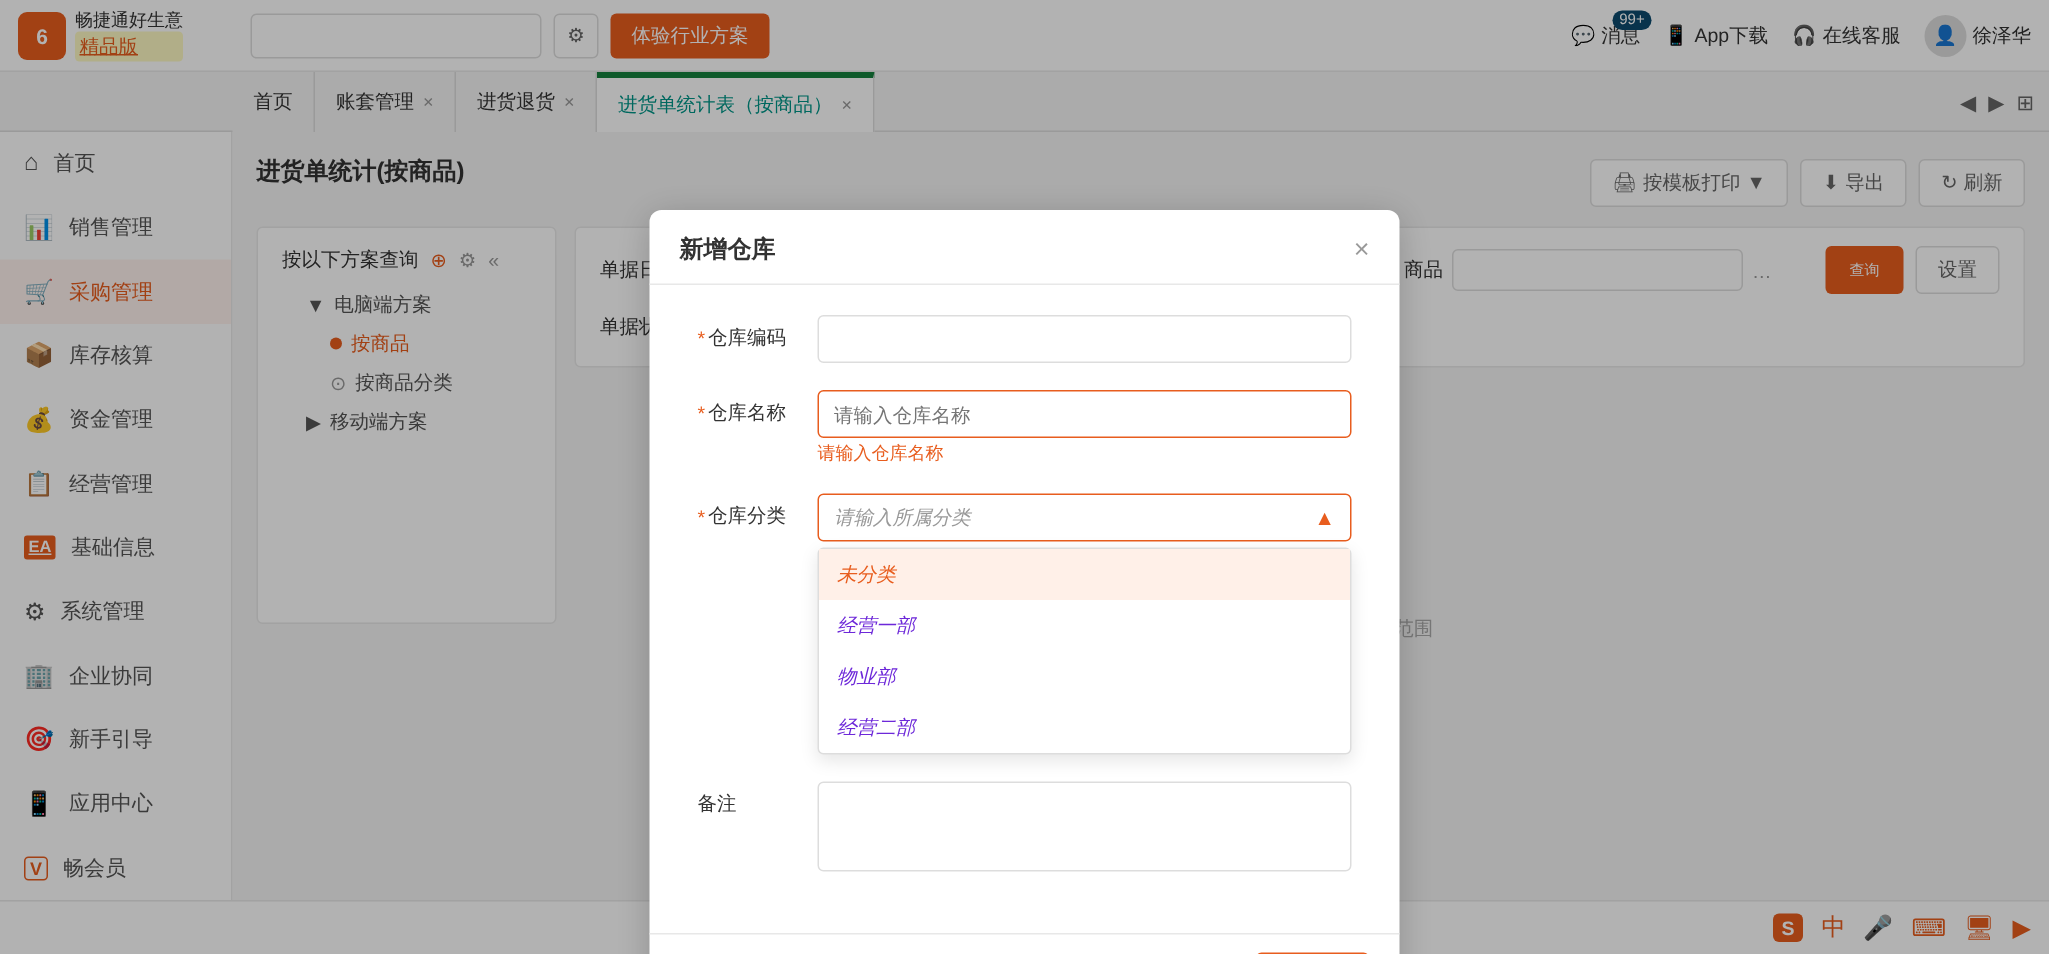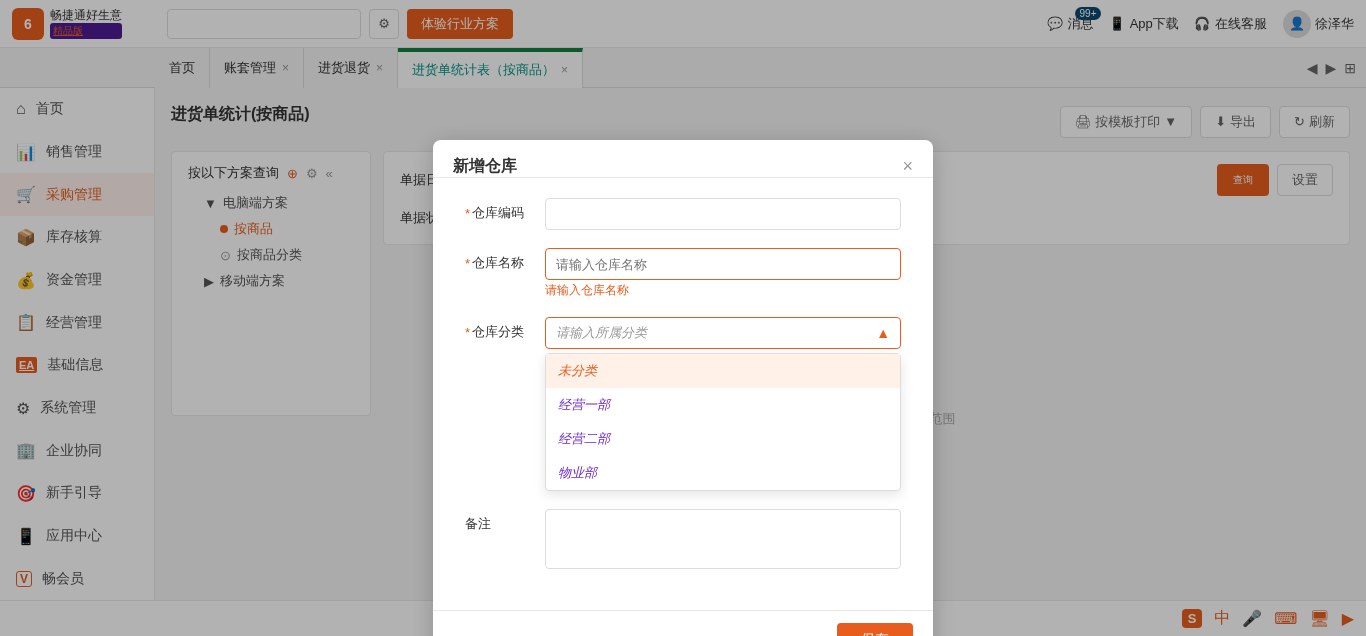--- a/index.html
+++ b/index.html
@@ -23,21 +23,21 @@
       gap: 6px;
     }
     .logo-icon {
       width: 32px; height: 32px;
       background: #e85d1e;
       border-radius: 6px;
       display: flex; align-items: center; justify-content: center;
       color: #fff; font-weight: bold; font-size: 14px;
     }
     .logo-text { font-size: 12px; color: #333; line-height: 1.3; }
-    .logo-badge { font-size: 10px; color: #e85d1e; background: #4c1d95; border-radius: 3px; padding: 1px 3px; text-decoration: underline; }
+    .logo-badge { font-size: 13px; color: #e85d1e; background: #fef9c3; border-radius: 3px; padding: 1px 3px; text-decoration: underline; }
     .top-search {
       display: flex; align-items: center; gap: 8px;
       flex: 1;
     }
     .search-select {
       height: 30px; border: 1px solid #ddd; border-radius: 4px;
       padding: 0 8px; color: #333; font-size: 13px;
       background: #fff; min-width: 140px;
     }
     .gear-btn {
@@ -136,21 +136,21 @@
     }
 
     
     .dialog {
       position: fixed; top: 140px; left: 50%; transform: translateX(-50%);
       width: 500px; background: #fff; border-radius: 8px; box-shadow: 0 4px 24px rgba(0,0,0,0.2);
       z-index: 200; padding-bottom: 0;
     }
     .dialog-header {
       display: flex; align-items: center; justify-content: space-between;
-      padding: 16px 20px 0; border-bottom: 1px solid #e8e8e8;
+      padding: 16px 20px 12px; border-bottom: 1px solid #e8e8e8;
     }
     .dialog-title { font-size: 16px; font-weight: bold; color: #333; }
     .dialog-close { cursor: pointer; font-size: 18px; color: #999; background: none; border: none; }
     .dialog-body { padding: 20px 32px; }
     .form-row {
       display: flex; align-items: flex-start; margin-bottom: 18px; position: relative;
     }
     .form-label {
       width: 80px; font-size: 13px; color: #333; padding-top: 6px; flex-shrink: 0;
       display: flex; align-items: center; gap: 2px;
@@ -369,20 +369,25 @@
         <div class="query-section">
           <div class="query-row">
             <div class="query-field">
               <span class="query-label">单据日期</span>
               <input class="query-input" type="text" style="">
             </div>
             <div class="query-field">
               <span class="query-label">付款状态</span>
               <input class="query-input" type="text" style="min-width: 100px;">
             </div>
+            <div class="query-field">
+              <span class="query-label">商品</span>
+              <input class="query-input" type="text" style="min-width: 80px;">
+              <span style="color:#999;cursor:pointer;">…</span>
+            </div>
             <div style="margin-left:auto; display:flex; gap:8px;">
               <button class="btn-orange">查询</button>
               <button class="btn-outline">设置</button>
             </div>
           </div>
           <div style="margin-top:8px; display:flex; gap:16px; align-items:center;">
             <div class="query-field">
               <span class="query-label">单据状态</span>
               <select class="query-select">
                 <option>全部</option>
@@ -440,22 +445,22 @@
         <span>仓库分类</span>
       </div>
       <div class="form-control-wrap" style="position:relative;font-style:italic;">
         <div class="form-select-wrap open">
           <span style="color:#999;">请输入所属分类</span>
           <span class="chevron-up">▲</span>
         </div>
         <div class="dropdown-list">
           <div class="dropdown-item selected">未分类</div>
           <div class="dropdown-item">经营一部</div>
+          <div class="dropdown-item">物业部</div>
           <div class="dropdown-item">经营二部</div>
-          <div class="dropdown-item">物业部</div>
         </div>
       </div>
     </div>
 
     <div class="form-row" style="margin-top:160px;">
       <div class="form-label">
         <span>备注</span>
       </div>
       <div class="form-control-wrap">
         <textarea class="form-textarea" style=""></textarea>

